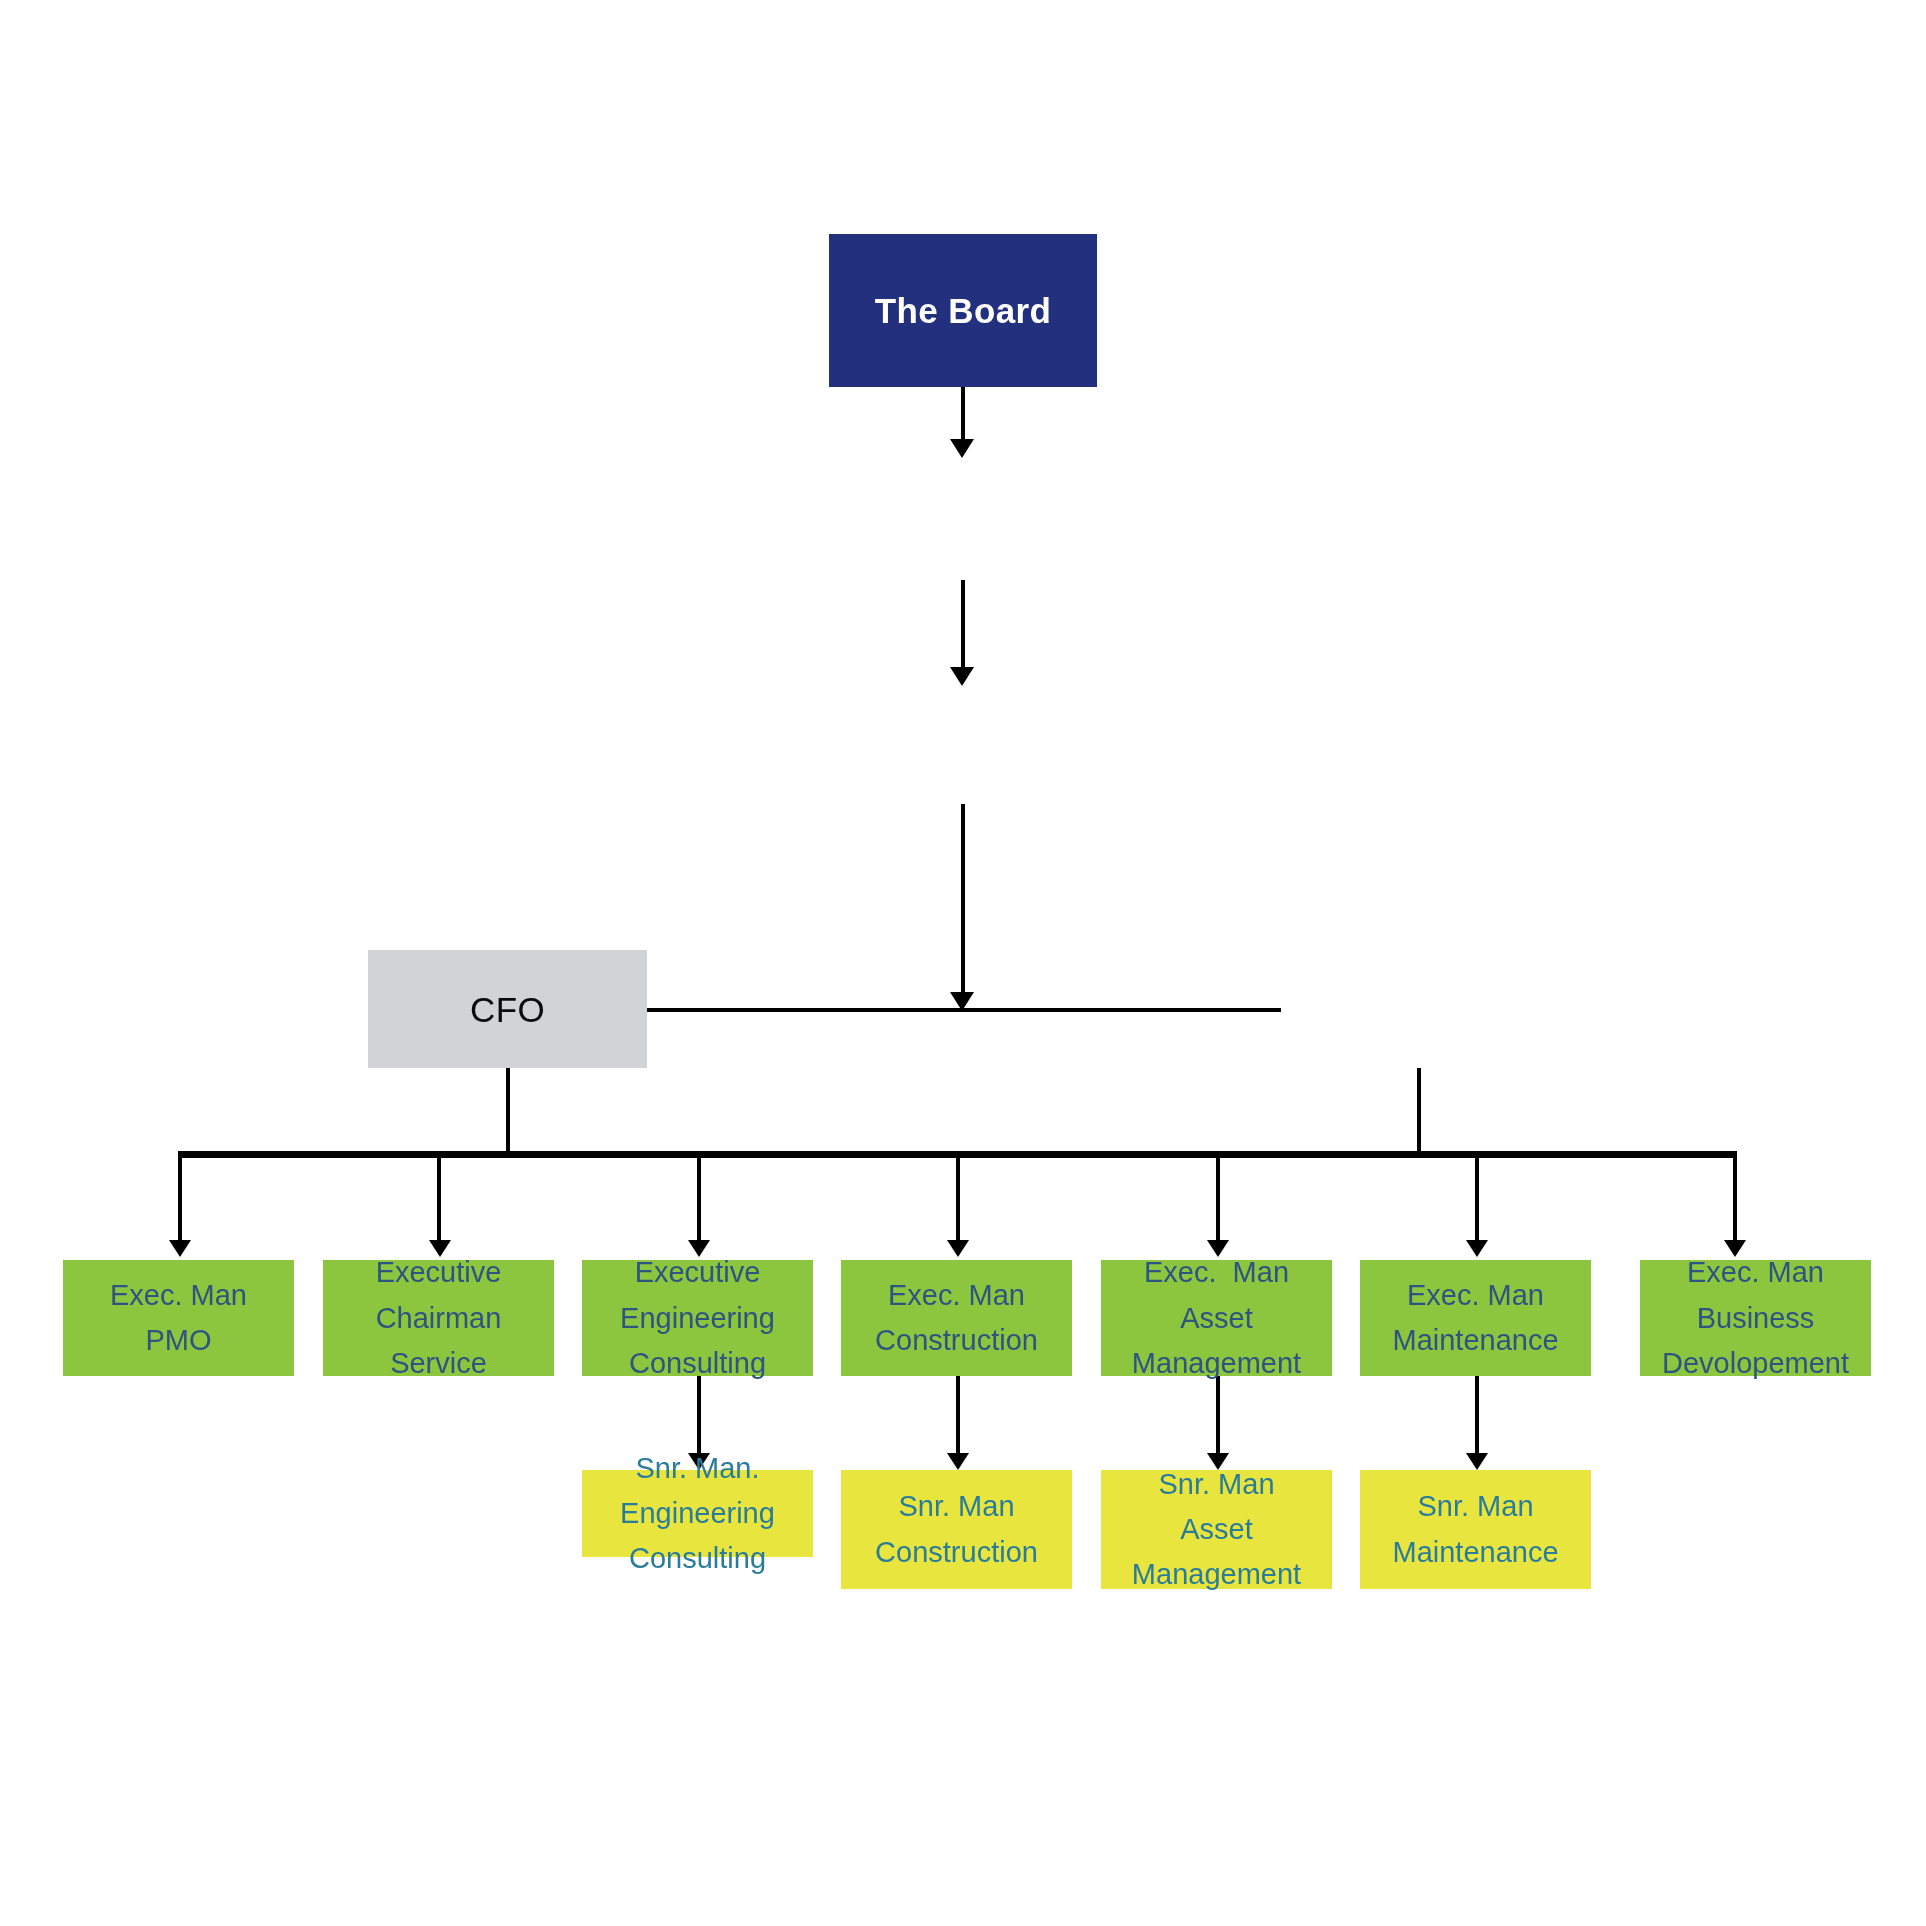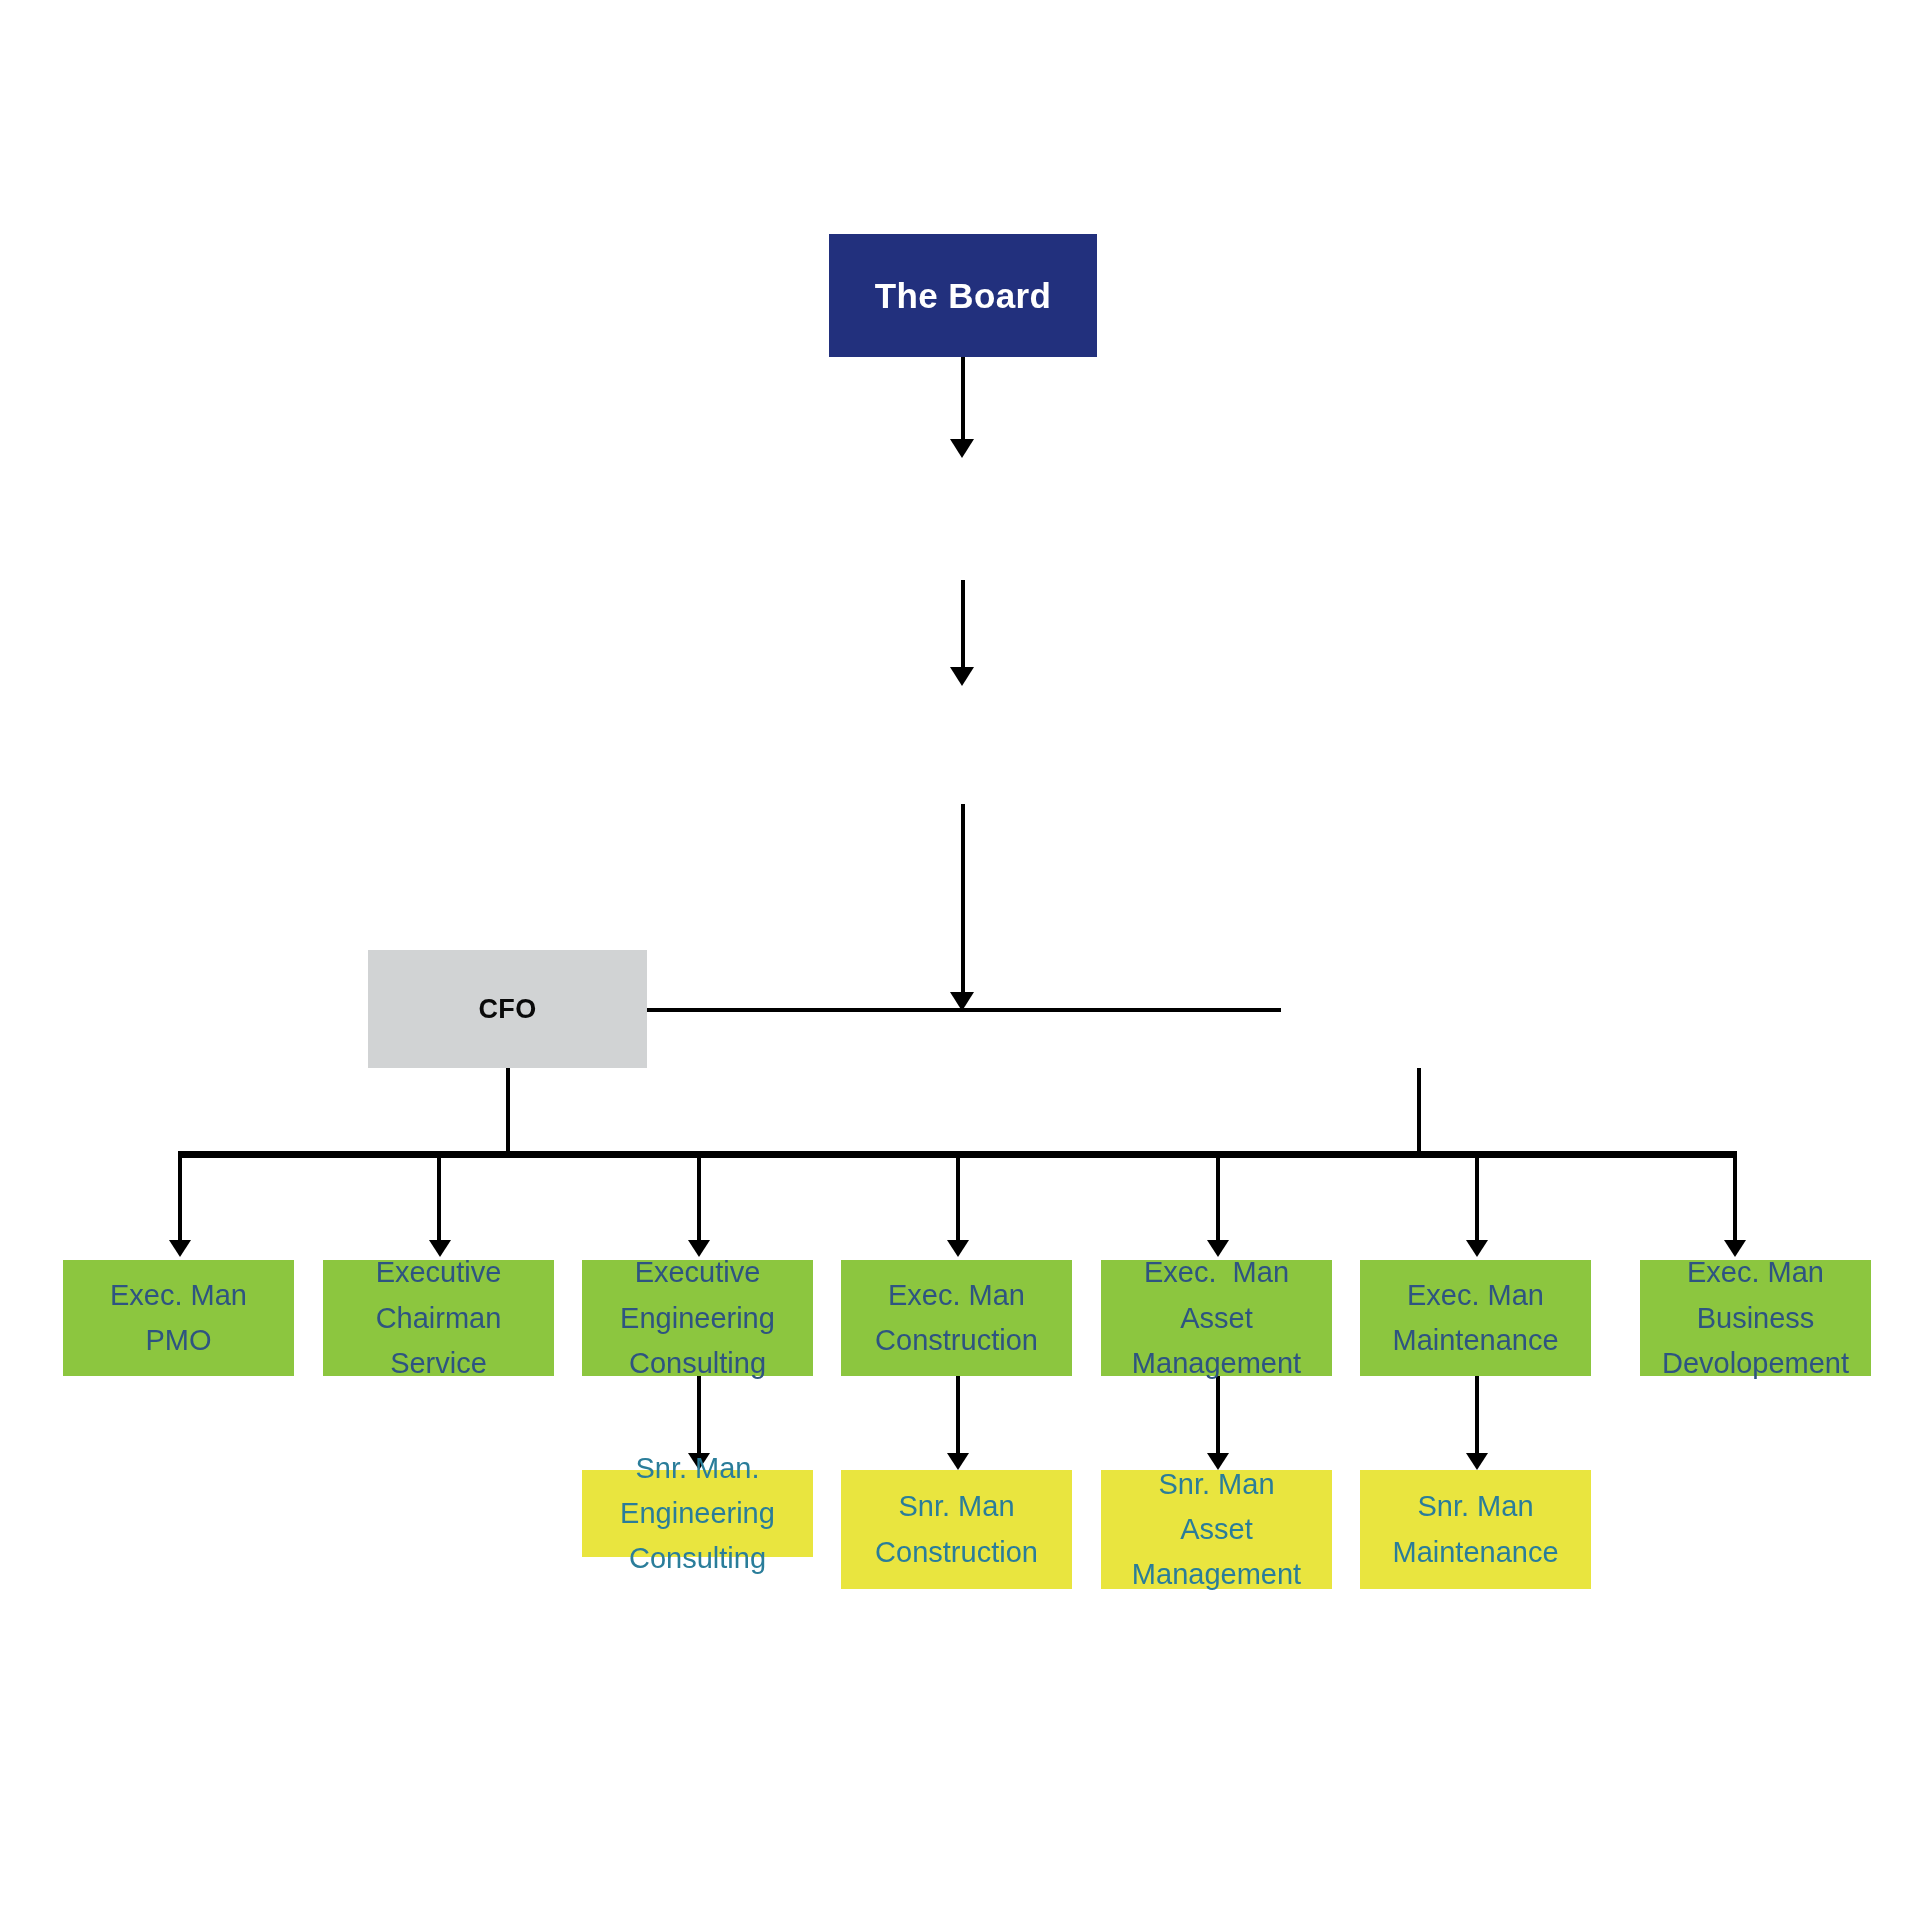--- a/index.html
+++ b/index.html
@@ -35,23 +35,23 @@
     letter-spacing: 0.4px;
   }
   .node.board { background: #22307d; }
   .node.chairman { background: #16479b; }
   .node.ceo { background: #6cbfe8; }
 
   
   .node.officer { background: #d1d3d4; }
   .node.officer .title {
     font-family: "Liberation Sans Narrow", "Liberation Sans", sans-serif;
-    font-weight: bold;
+    font-weight: normal;
     color: #0a0a0a;
-    font-size: 27px;
+    font-size: 35px;
     letter-spacing: 0.4px;
   }
 
   
   .node.exmgr { background: #8cc63f; }
   .node.exmgr .line {
     color: #2e5481;
     font-size: 29px;
     font-weight: normal;
   }
@@ -135,21 +135,21 @@
 
   <div class="conn v" style="left:956px; top:1375px; height:78px;"></div>
   <div class="arrow small" style="left:947px; top:1453px;"></div>
 
   <div class="conn v" style="left:1216px; top:1375px; height:78px;"></div>
   <div class="arrow small" style="left:1207px; top:1453px;"></div>
 
   <div class="conn v" style="left:1475px; top:1375px; height:78px;"></div>
   <div class="arrow small" style="left:1466px; top:1453px;"></div>
 
-  <div class="node exec-tier board" style="left:829px; top:234px; width:268px; height:123px;">
+  <div class="node exec-tier board" style="left:829px; top:234px; width:268px; height:153px;">
     <span class="title">The Board</span>
   </div>
 
 
 
   <div class="node officer" style="left:368px; top:950px; width:279px; height:118px;">
     <span class="title">CFO</span>
   </div>
 
 

